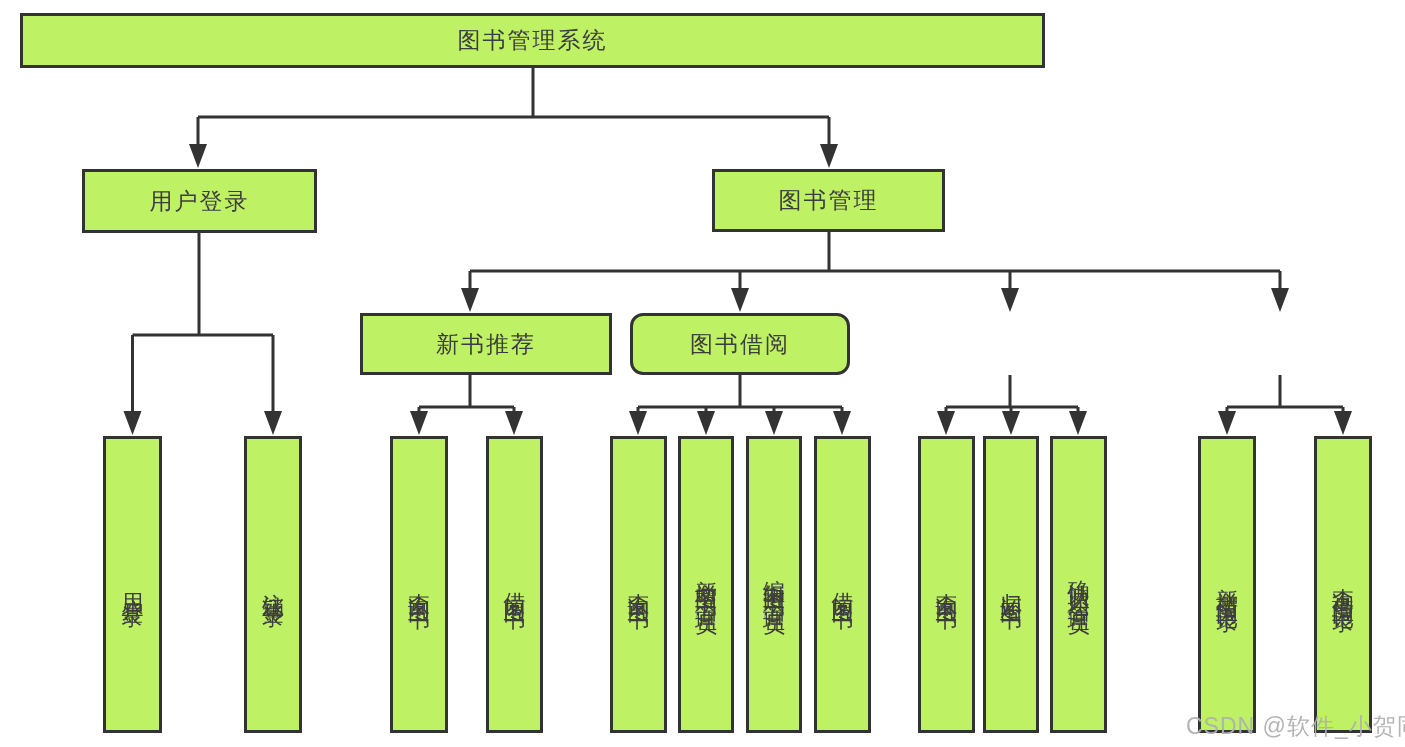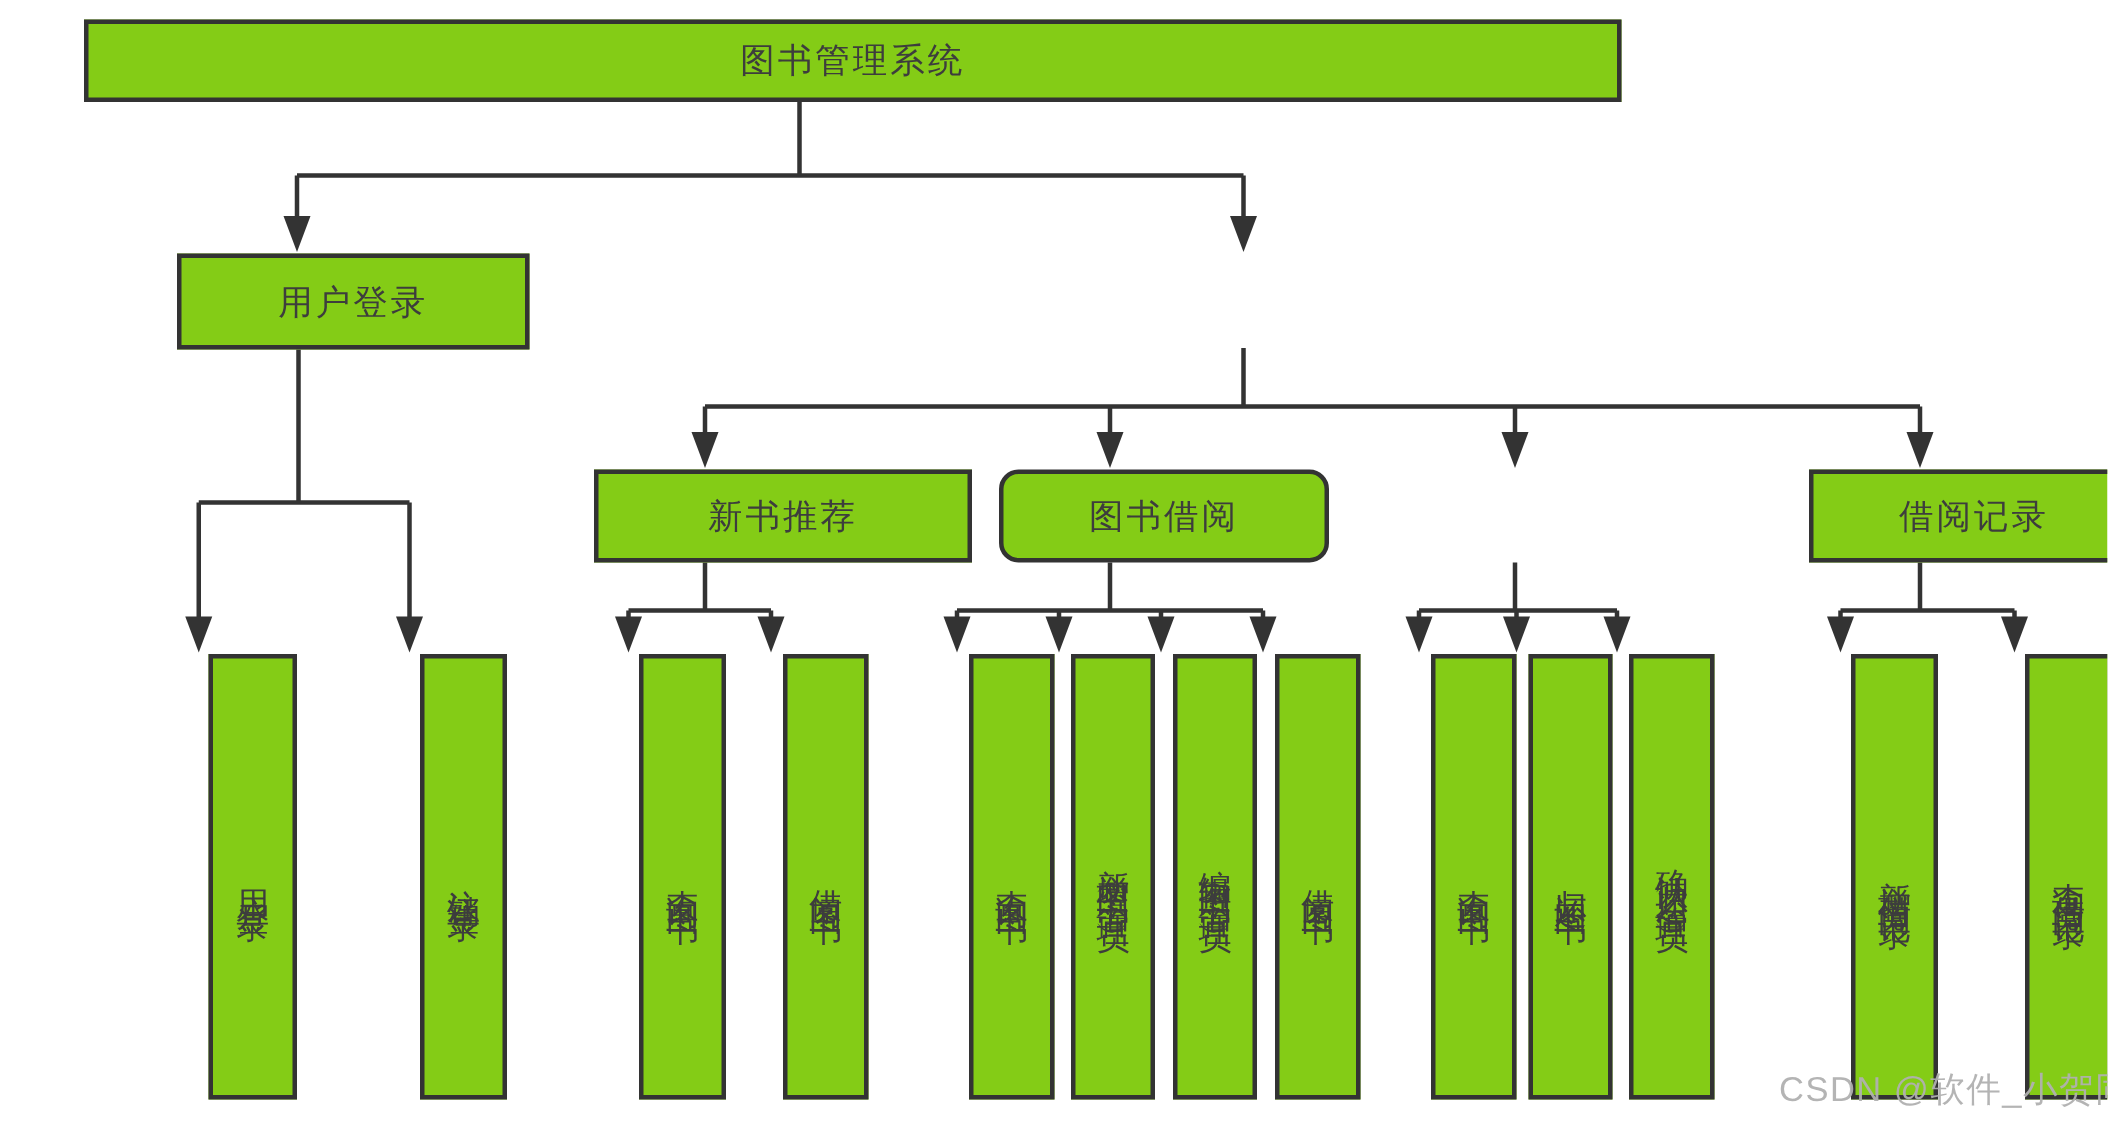--- a/index.html
+++ b/index.html
@@ -9,26 +9,25 @@
     background:#ffffff;
     overflow:hidden;
     font-family:"Liberation Sans","DejaVu Sans",sans-serif;
     color:#3d3d3d;
   }
   .connectors{position:absolute;left:0;top:0;z-index:1;}
   .connectors path{fill:none;stroke:#333333;stroke-width:3;}
   .connectors polygon{fill:#333333;stroke:none;}
   .node{
     position:absolute;z-index:2;
-    background:#84cc16;
+    background:#bef264;
     border:3px solid #333333;
     box-sizing:border-box;
     display:flex;align-items:center;justify-content:center;
     text-align:left;
-    margin-left:36px;
   }
   .h-node{font-size:23px;letter-spacing:2px;white-space:nowrap;}
   .root-node{font-size:23px;}
   .v-node{
     writing-mode:vertical-rl;
     font-size:22px;
     letter-spacing:5px;
     line-height:1;
   }
   .watermark{
@@ -74,24 +73,24 @@
       <polygon points="1002,411 1020,411 1011,435"></polygon>
       <polygon points="1069,411 1087,411 1078,435"></polygon>
       <polygon points="1218,411 1236,411 1227,435"></polygon>
       <polygon points="1334,411 1352,411 1343,435"></polygon>
     </g>
   </svg>
 
   <div class="node h-node root-node" style="left:20px;top:13px;width:1025px;height:55px;">图书管理系统</div>
 
   <div class="node h-node" style="left:82px;top:169px;width:235px;height:64px;">用户登录</div>
+  <div class="node h-node" style="left:712px;top:169px;width:233px;height:63px;">图书管理</div>
 
   <div class="node h-node" style="left:360px;top:313px;width:252px;height:62px;">新书推荐</div>
   <div class="node h-node" style="left:630px;top:313px;width:220px;height:62px;border-radius:13px;">图书借阅</div>
-  <div class="node h-node" style="left:1170px;top:313px;width:220px;height:62px;">借阅记录</div>
 
   <div class="node v-node" style="left:103px;top:436px;width:59px;height:297px;">用户登录</div>
   <div class="node v-node" style="left:244px;top:436px;width:58px;height:297px;">注销登录</div>
 
   <div class="node v-node" style="left:390px;top:436px;width:58px;height:297px;">查询图书</div>
   <div class="node v-node" style="left:486px;top:436px;width:57px;height:297px;">借阅图书</div>
 
   <div class="node v-node" style="left:610px;top:436px;width:57px;height:297px;">查询图书</div>
   <div class="node v-node" style="left:678px;top:436px;width:56px;height:297px;">新增图书（管理员）</div>
   <div class="node v-node" style="left:746px;top:436px;width:56px;height:297px;">编辑图书（管理员）</div>

